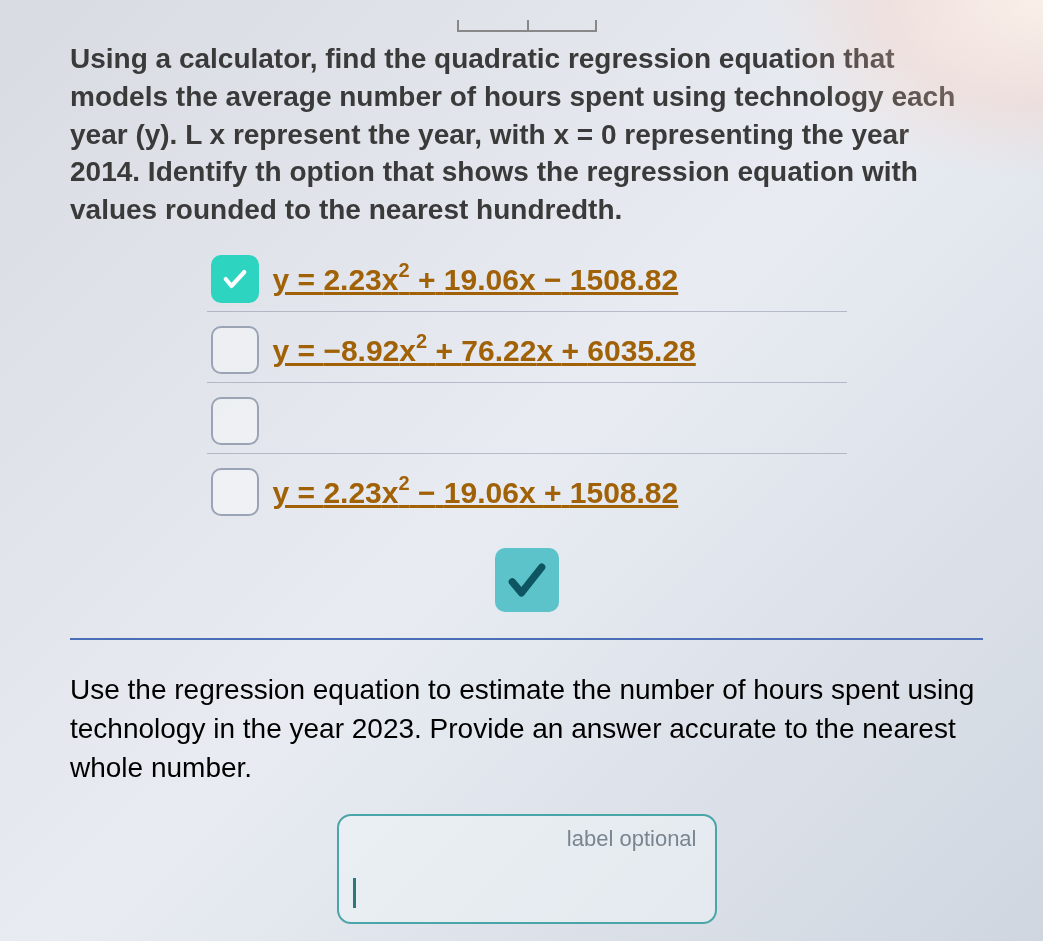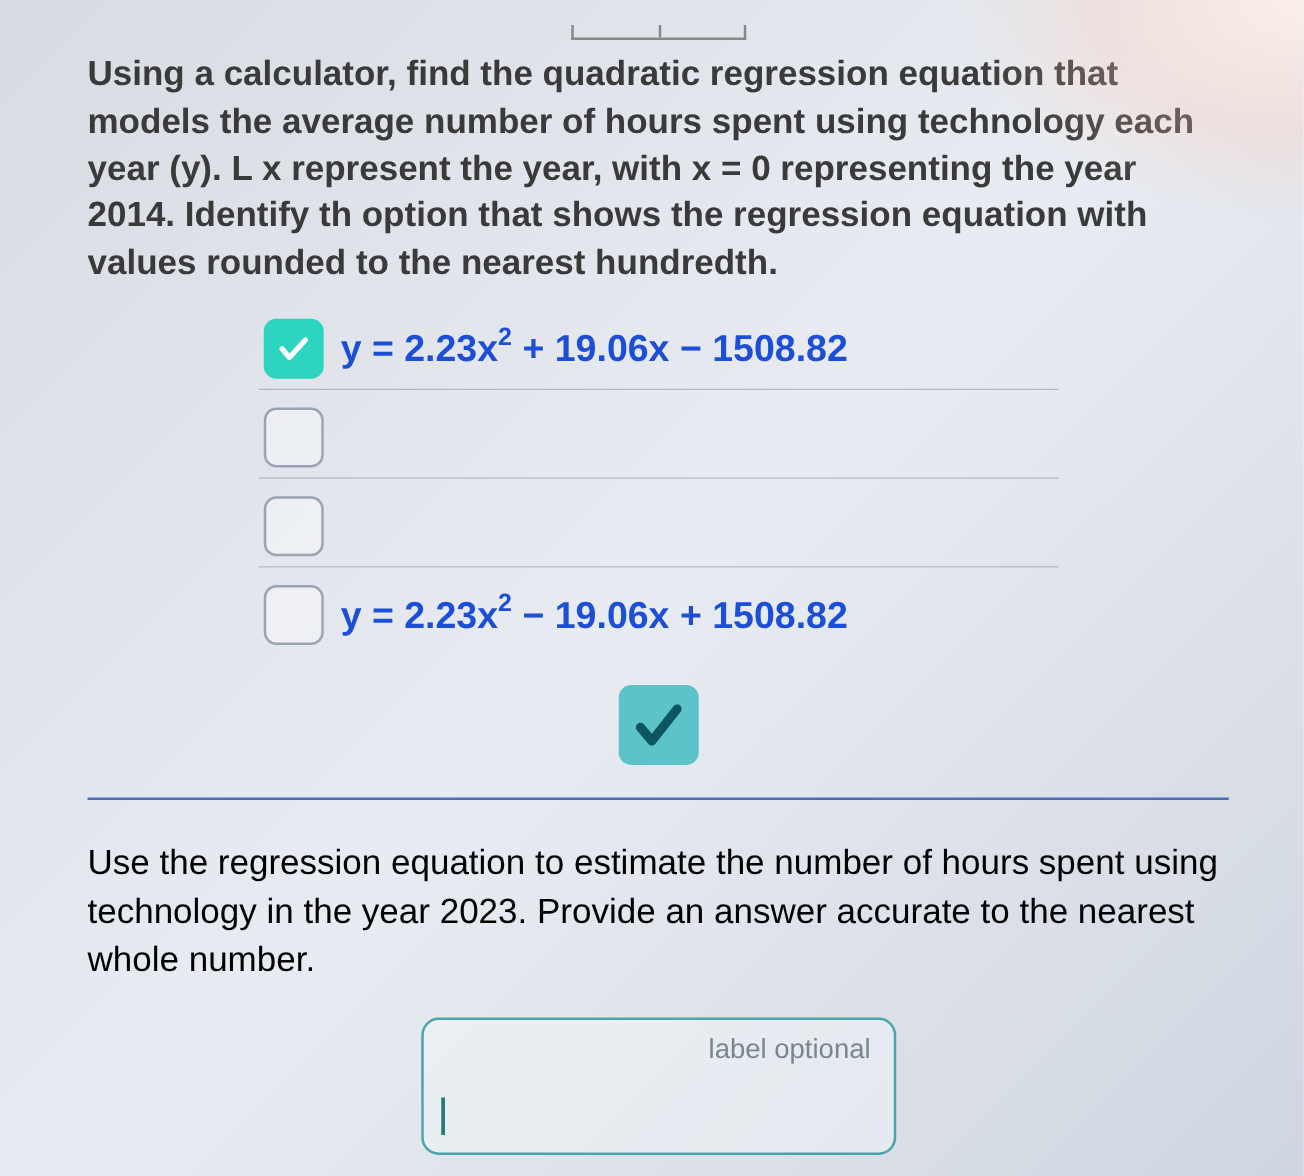--- a/index.html
+++ b/index.html
@@ -74,22 +74,23 @@
       justify-content: center;
     }
     .chk.selected {
       background: #2dd4bf;
       border-color: #2dd4bf;
     }
     .chk.selected svg { stroke: #fff; }
     .equation {
       font-size: 30px;
       font-weight: 600;
-      color: #1d4ed8;
+      color: #a16207;
       white-space: nowrap;
+      text-decoration: underline;
     }
     .equation sup {
       font-size: 20px;
       vertical-align: super;
       position: relative;
       top: -2px;
     }
     .feedback {
       display: flex;
       justify-content: center;
@@ -163,20 +164,21 @@
     <div class="chk selected">
       <svg width="28" height="28" viewBox="0 0 24 24" fill="none" stroke="#fff" stroke-width="3.5" stroke-linecap="round" stroke-linejoin="round">
           <polyline points="4 12 9 18 20 6"></polyline>
         </svg>
     </div>
     <span class="equation">y = <span>2.23</span>x<sup>2</sup> <span>+</span> <span>19.06</span>x <span>−</span> <span>1508.82</span></span>
   </div>
 
   <div class="answer-row">
     <div class="chk"></div>
+    <span class="equation">y = <span>−8.92</span>x<sup>2</sup> <span>+</span> <span>76.22</span>x <span>+</span> <span>6035.28</span></span>
   </div>
 
   <div class="answer-row">
     <div class="chk"></div>
   </div>
 
   <div class="answer-row">
     <div class="chk"></div>
     <span class="equation">y = <span>2.23</span>x<sup>2</sup> <span>−</span> <span>19.06</span>x <span>+</span> <span>1508.82</span></span>
   </div>

